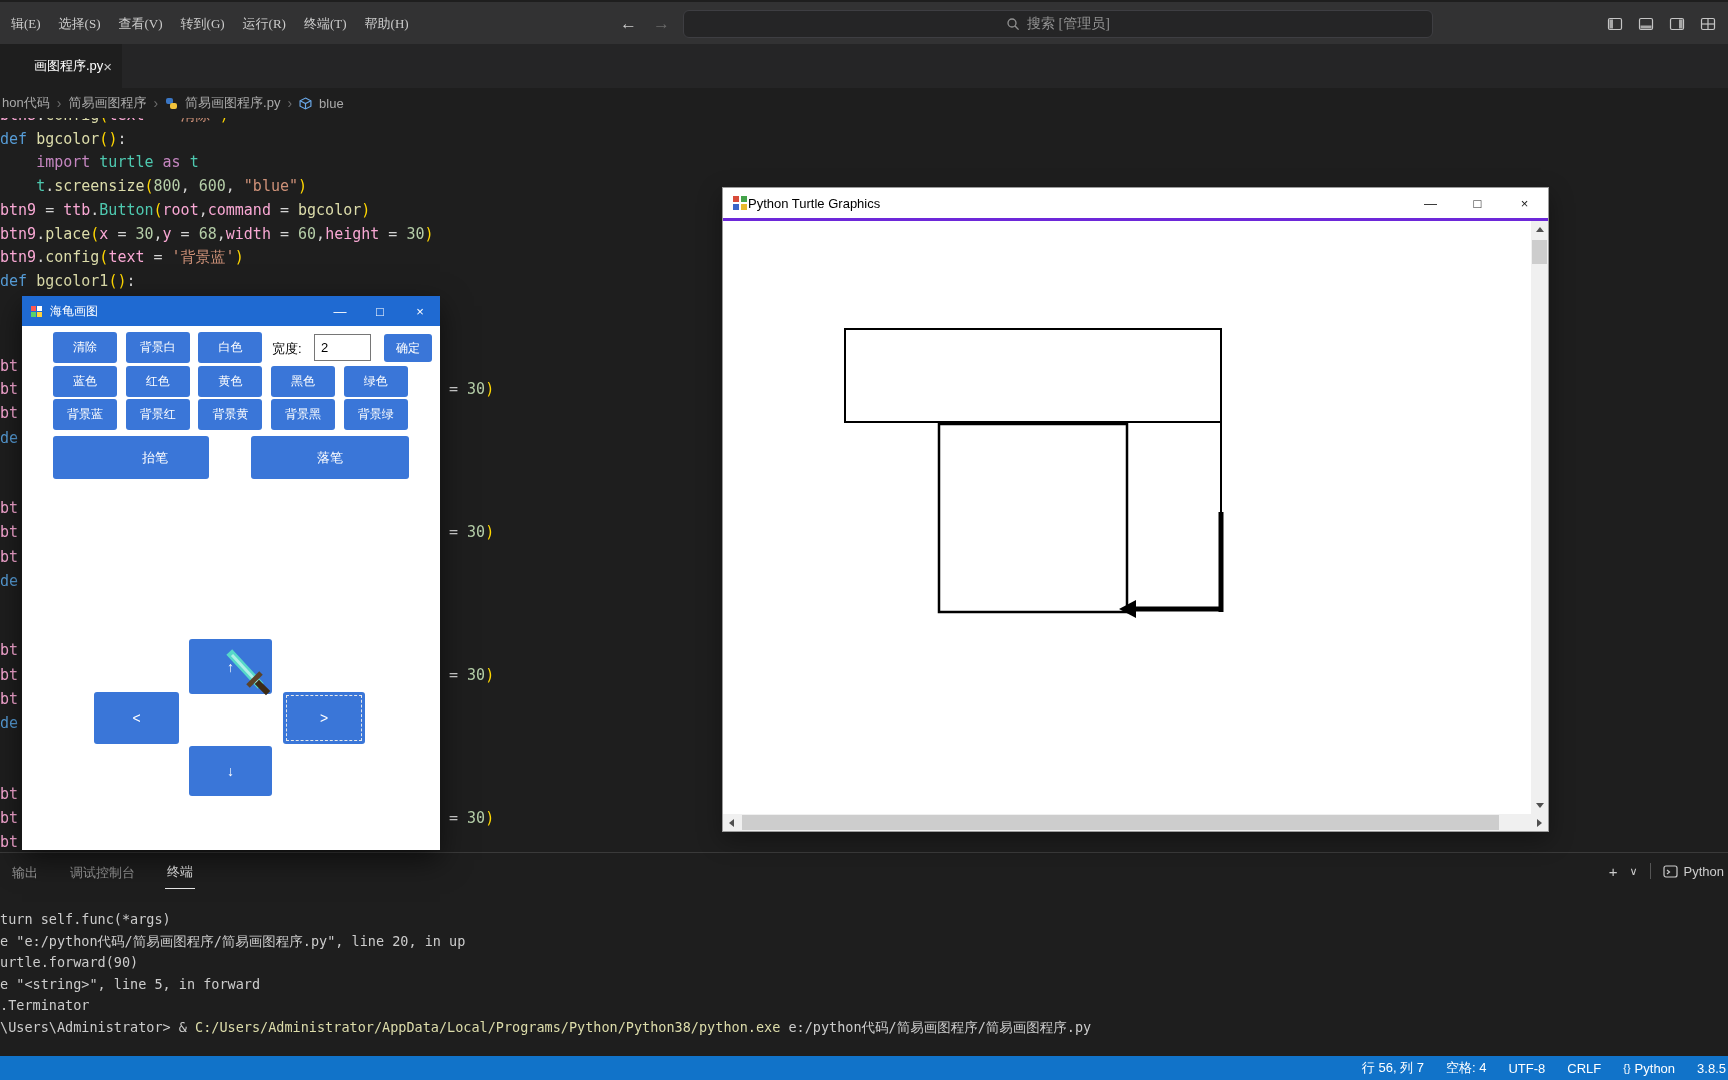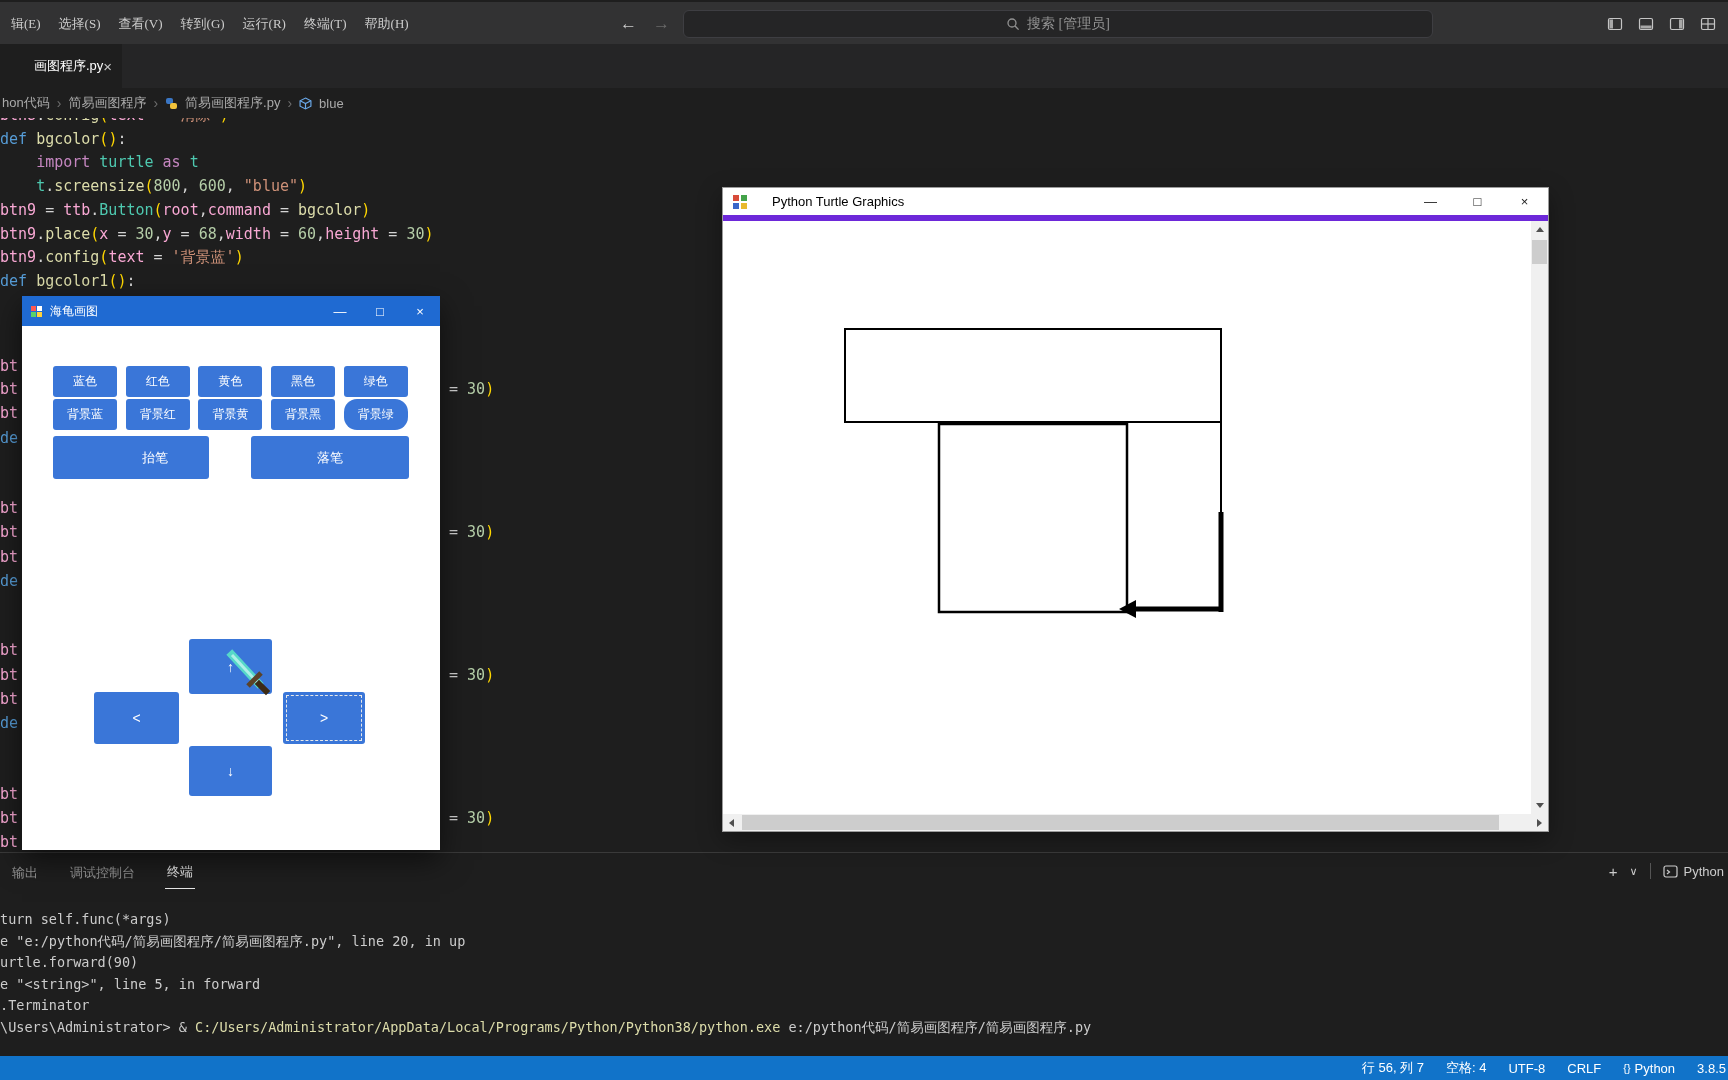--- a/index.html
+++ b/index.html
@@ -52,21 +52,21 @@
   #pw-penup{left:31px;top:110px;width:156px;height:43px;font-size:13px;padding-left:48px;}
   #pw-pendown{left:229px;top:110px;width:158px;height:43px;font-size:13px;}
   #pw-up{left:167px;top:313px;width:83px;height:55px;font-size:14px;}
   #pw-left{left:72px;top:366px;width:85px;height:52px;font-size:14px;}
   #pw-right{left:261px;top:366px;width:82px;height:52px;font-size:14px;outline:1px dashed #e8e8e8;outline-offset:-4px;}
   #pw-down{left:167px;top:420px;width:83px;height:50px;font-size:14px;}
   #sword-cursor{position:absolute;left:220px;top:645px;width:52px;height:52px;z-index:30;}
 
   
   #turtle-window{position:absolute;left:722px;top:187px;width:827px;height:645px;background:#ffffff;border:1px solid #9b9b9b;z-index:9;box-shadow:0 8px 22px rgba(0,0,0,.35);}
-  #tw-titlebar{position:absolute;top:0;left:0;right:0;height:33px;background:#ffffff;display:flex;align-items:center;padding-left:9px;gap:24px;border-bottom:6px solid #6d28d9;}
+  #tw-titlebar{position:absolute;top:0;left:0;right:0;height:33px;background:#ffffff;display:flex;align-items:center;padding-left:9px;gap:0;border-bottom:3px solid #6d28d9;}
   #tw-title{font-size:13px;color:#000;}
   #tw-controls{margin-left:auto;display:flex;height:100%;}
   .tw-ctl{width:47px;height:100%;display:flex;align-items:center;justify-content:center;color:#1a1a1a;font-size:13px;}
   #tw-canvas{position:absolute;left:0;top:33px;width:808px;height:593px;background:#ffffff;}
   #tw-canvas svg{position:absolute;left:0;top:0;}
   #tw-vscroll{position:absolute;right:0;top:33px;width:17px;height:593px;background:#f0f0f0;}
   #tw-hscroll{position:absolute;left:0;bottom:0;width:825px;height:17px;background:#f0f0f0;}
   .scroll-btn{position:absolute;width:17px;height:17px;display:flex;align-items:center;justify-content:center;background:#f0f0f0;}
   .v-top{top:0;left:0}.v-bottom{bottom:0;left:0}.h-left{left:0;top:0}.h-right{right:0;top:0}
   .tri-up{width:0;height:0;border-left:4px solid transparent;border-right:4px solid transparent;border-bottom:5px solid #505050;}
@@ -254,33 +254,39 @@
         <rect x="7" y="7" width="5" height="5" fill="#ffd23c"></rect>
       </svg>
       <span id="pw-title">海龟画图</span>
       <span id="pw-controls">
         <span class="pw-ctl">—</span>
         <span class="pw-ctl">□</span>
         <span class="pw-ctl">×</span>
       </span>
     </div>
     <div id="pw-client">
+      <div id="pw-row1">
+        <span id="pw-row1-btns"><div class="pwb pw-colbtn" style="left: 31px;">清除</div><div class="pwb pw-colbtn" style="left: 103.7px;">背景白</div><div class="pwb pw-colbtn" style="left: 176.4px;">白色</div></span>
+        <span id="pw-width-label">宽度:</span>
+        <input id="pw-width-entry" value="2" style="">
+        <div id="pw-confirm" class="pwb">确定</div>
+      </div>
       <div id="pw-row2">
           <div class="pwb pw-colbtn" style="left: 31px;">蓝色</div>
           <div class="pwb pw-colbtn" style="left: 103.7px;">红色</div>
           <div class="pwb pw-colbtn" style="left: 176.4px;">黄色</div>
           <div class="pwb pw-colbtn" style="left: 249.1px; text-align: right;">黑色</div>
           <div class="pwb pw-colbtn" style="left: 321.8px;">绿色</div>
         </div>
       <div id="pw-row3">
           <div class="pwb pw-colbtn" style="left: 31px;">背景蓝</div>
           <div class="pwb pw-colbtn" style="left: 103.7px;">背景红</div>
           <div class="pwb pw-colbtn" style="left: 176.4px;">背景黄</div>
           <div class="pwb pw-colbtn" style="left: 249.1px;">背景黑</div>
-          <div class="pwb pw-colbtn" style="left: 321.8px; border-radius: 13px;">背景绿</div>
+          <div class="pwb pw-colbtn" style="left: 321.8px;">背景绿</div>
         </div>
       <div id="pw-penup" class="pwb">抬笔</div>
       <div id="pw-pendown" class="pwb">落笔</div>
       <div id="pw-up" class="pwb">↑</div>
       <div id="pw-left" class="pwb">&lt;</div>
       <div id="pw-right" class="pwb">&gt;</div>
       <div id="pw-down" class="pwb">↓</div>
     </div>
   </div>
 

